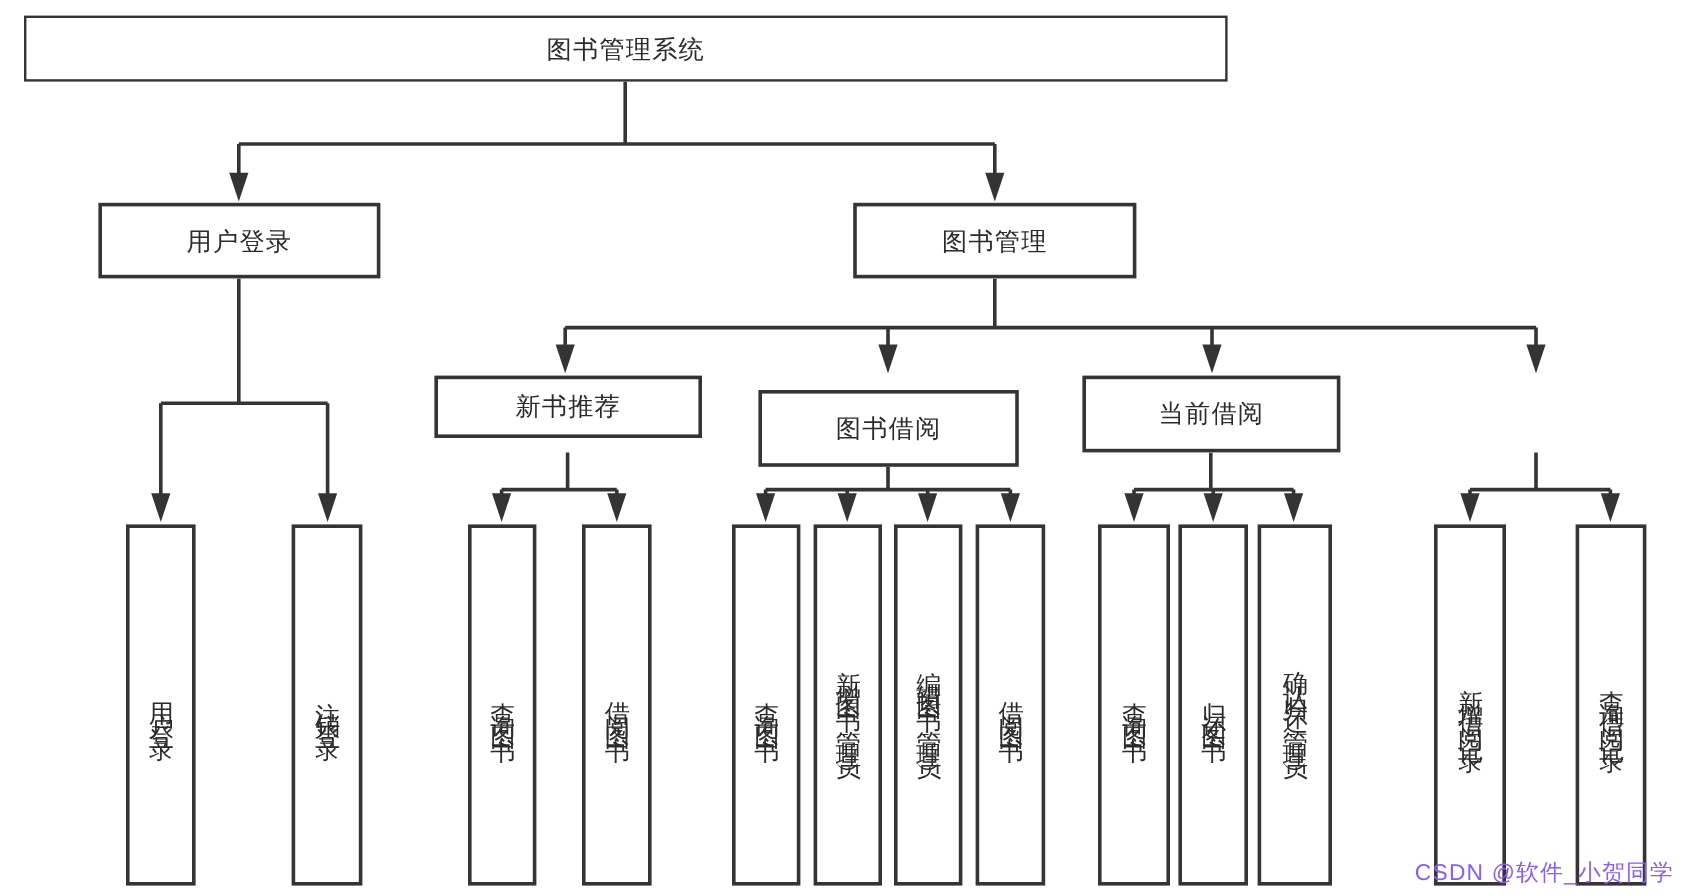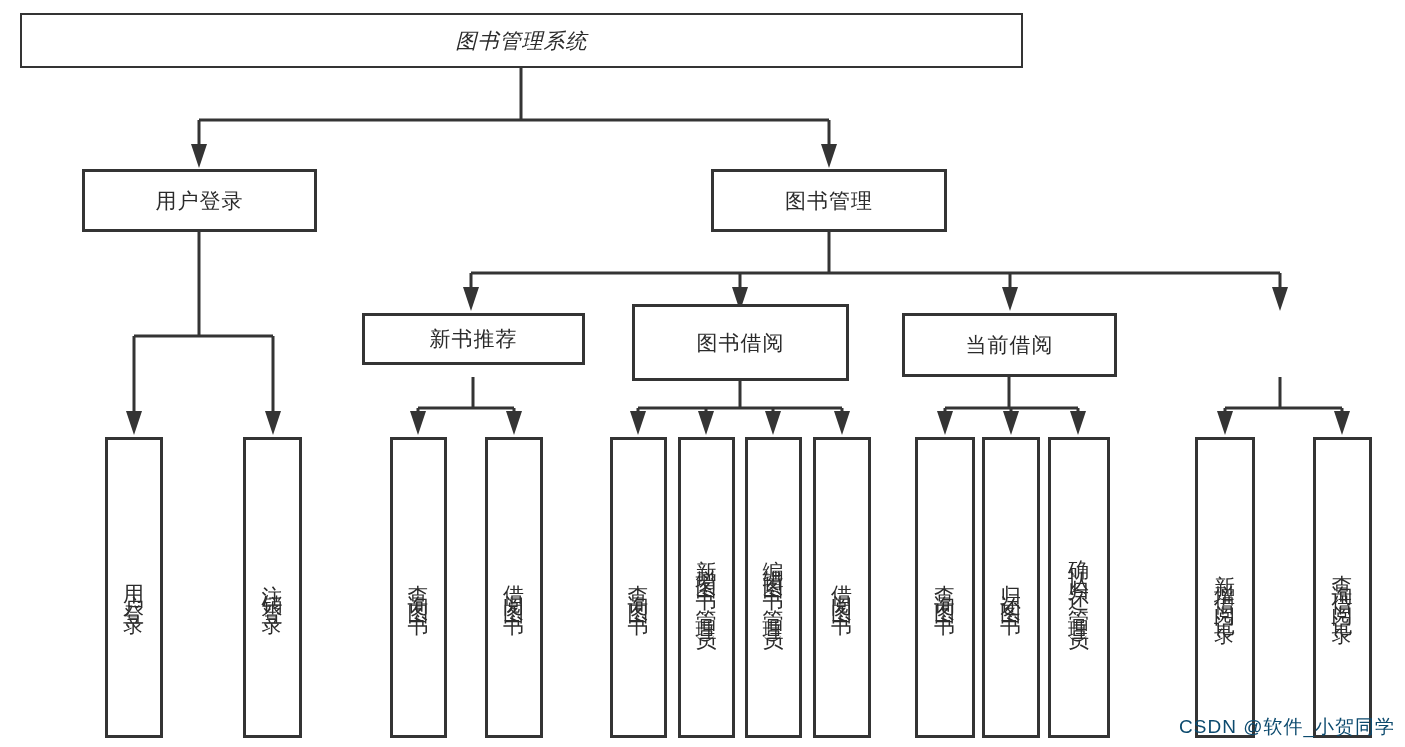--- a/index.html
+++ b/index.html
@@ -20,21 +20,21 @@
   }
   .box {
     position: absolute;
     box-sizing: border-box;
     border: 3px solid #343434;
     background: #ffffff;
     display: flex;
     align-items: center;
     justify-content: center;
   }
-  .box.root { border-width: 2.5px; font-style: italic; }
+  .box.root { border-width: 2.5px; }
   .hlabel {
     font-size: 21px;
     letter-spacing: 1px;
     white-space: nowrap;
   }
   .leaf { top: 437px; height: 301px; }
   .vlabel {
     writing-mode: vertical-rl;
     text-orientation: mixed;
     font-size: 21px;
@@ -111,21 +111,21 @@
   <div class="box" style="left:82px; top:169px; width:235px; height:63px;">
     <span class="hlabel">用户登录</span>
   </div>
   <div class="box" style="left:711px; top:169px; width:236px; height:63px;text-align:right;">
     <span class="hlabel">图书管理</span>
   </div>
 
   <div class="box" style="left:362px; top:313px; width:223px; height:52px;">
     <span class="hlabel">新书推荐</span>
   </div>
-  <div class="box" style="left:632px; top:304px; width:217px; height:77px;">
+  <div class="box" style="left:632px; top:325px; width:217px; height:64px;">
     <span class="hlabel">图书借阅</span>
   </div>
   <div class="box" style="left:902px; top:313px; width:215px; height:64px;">
     <span class="hlabel">当前借阅</span>
   </div>
 
   <div class="box leaf" style="left:105px; width:58px;">
     <span class="vlabel">用户登录</span>
   </div>
   <div class="box leaf" style="left:243px; width:59px;">
@@ -162,15 +162,15 @@
     <span class="vlabel">确认归还（管理员）</span>
   </div>
 
   <div class="box leaf" style="left:1195px; width:60px;">
     <span class="vlabel">新增借阅记录</span>
   </div>
   <div class="box leaf" style="left:1313px; width:59px;">
     <span class="vlabel">查询借阅记录</span>
   </div>
 
-  <div class="watermark" style="color:#0c4a6e;">CSDN @软件_小贺同学</div>
+  <div class="watermark" style="color:#8b5cf6;">CSDN @软件_小贺同学</div>
 
 </div>
 
 </body></html>

